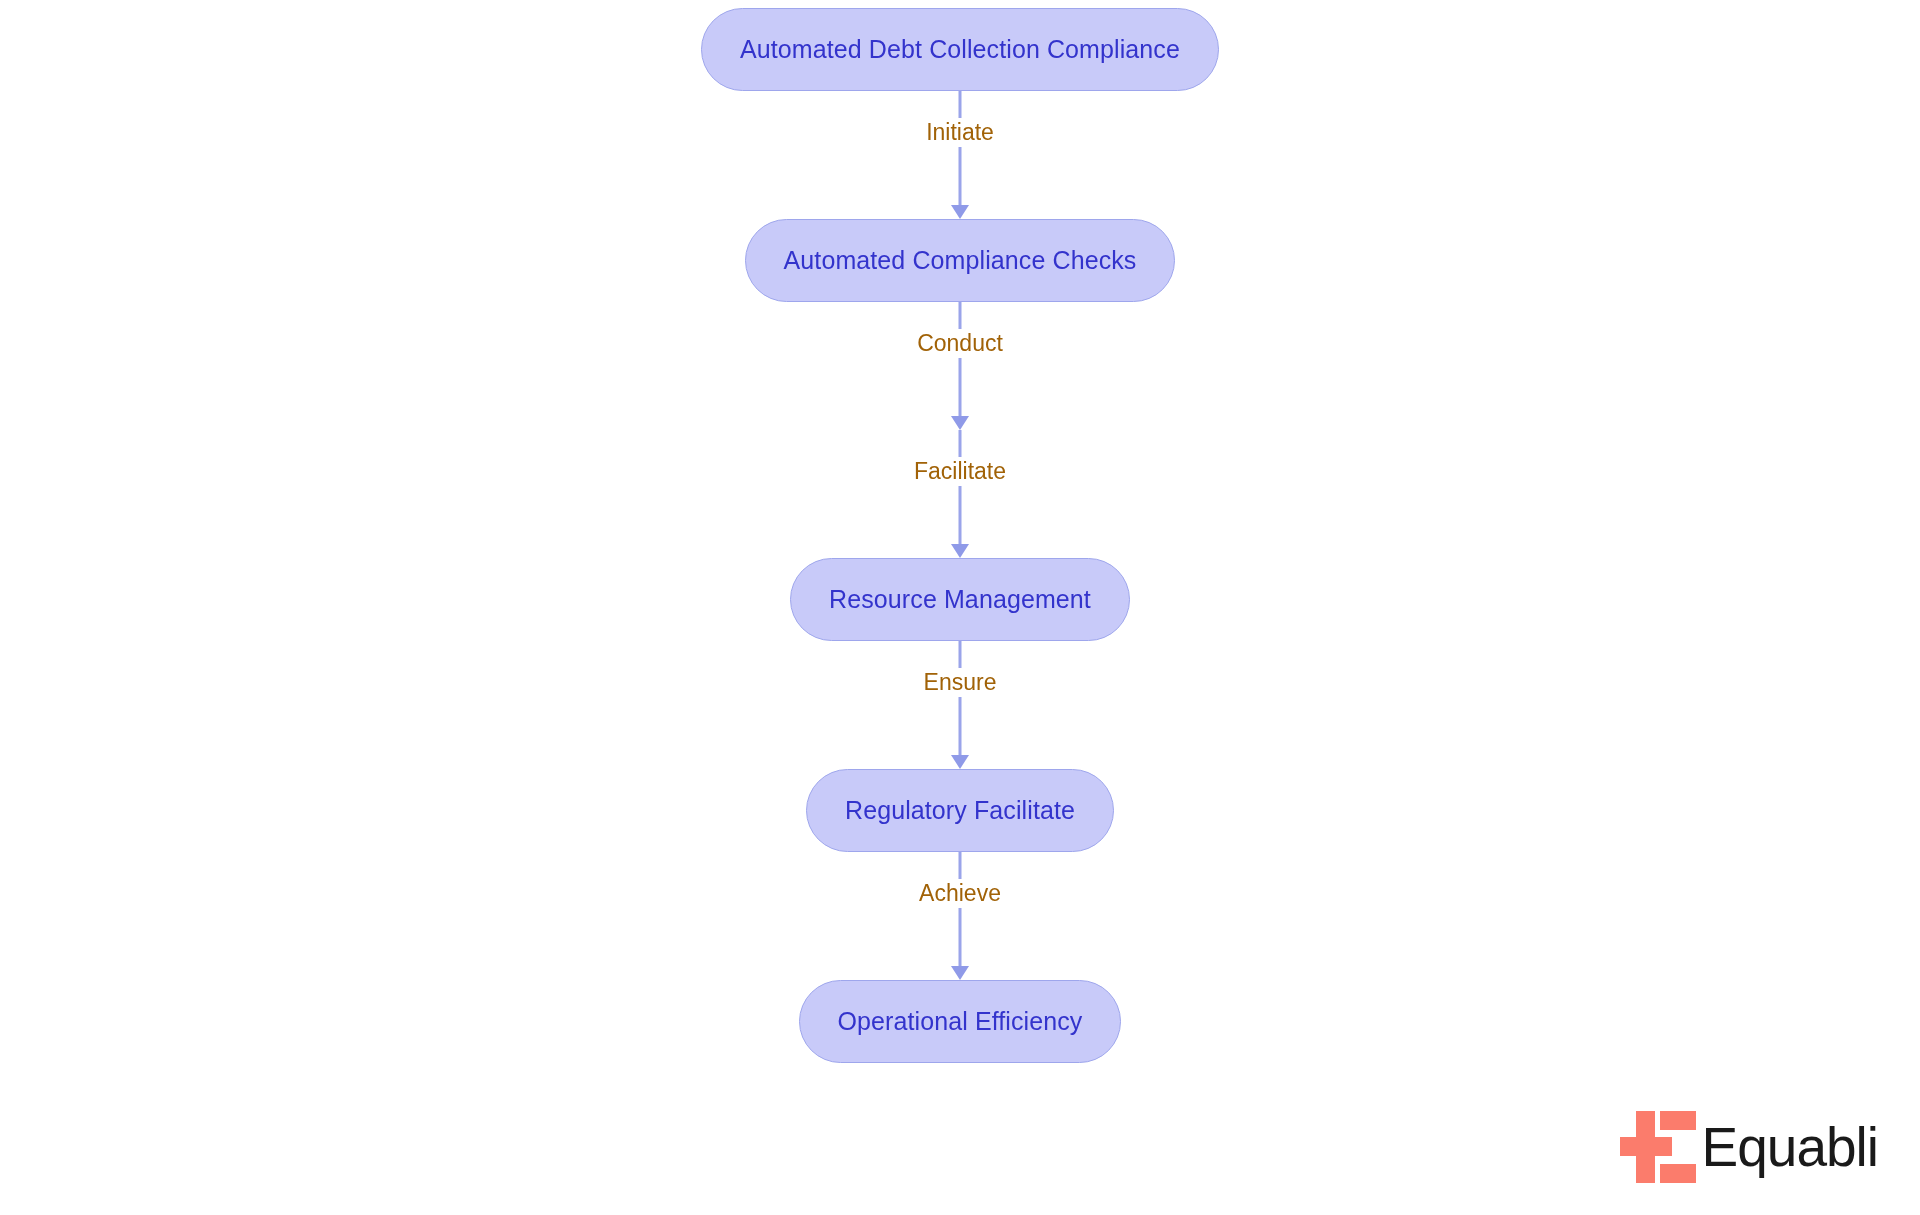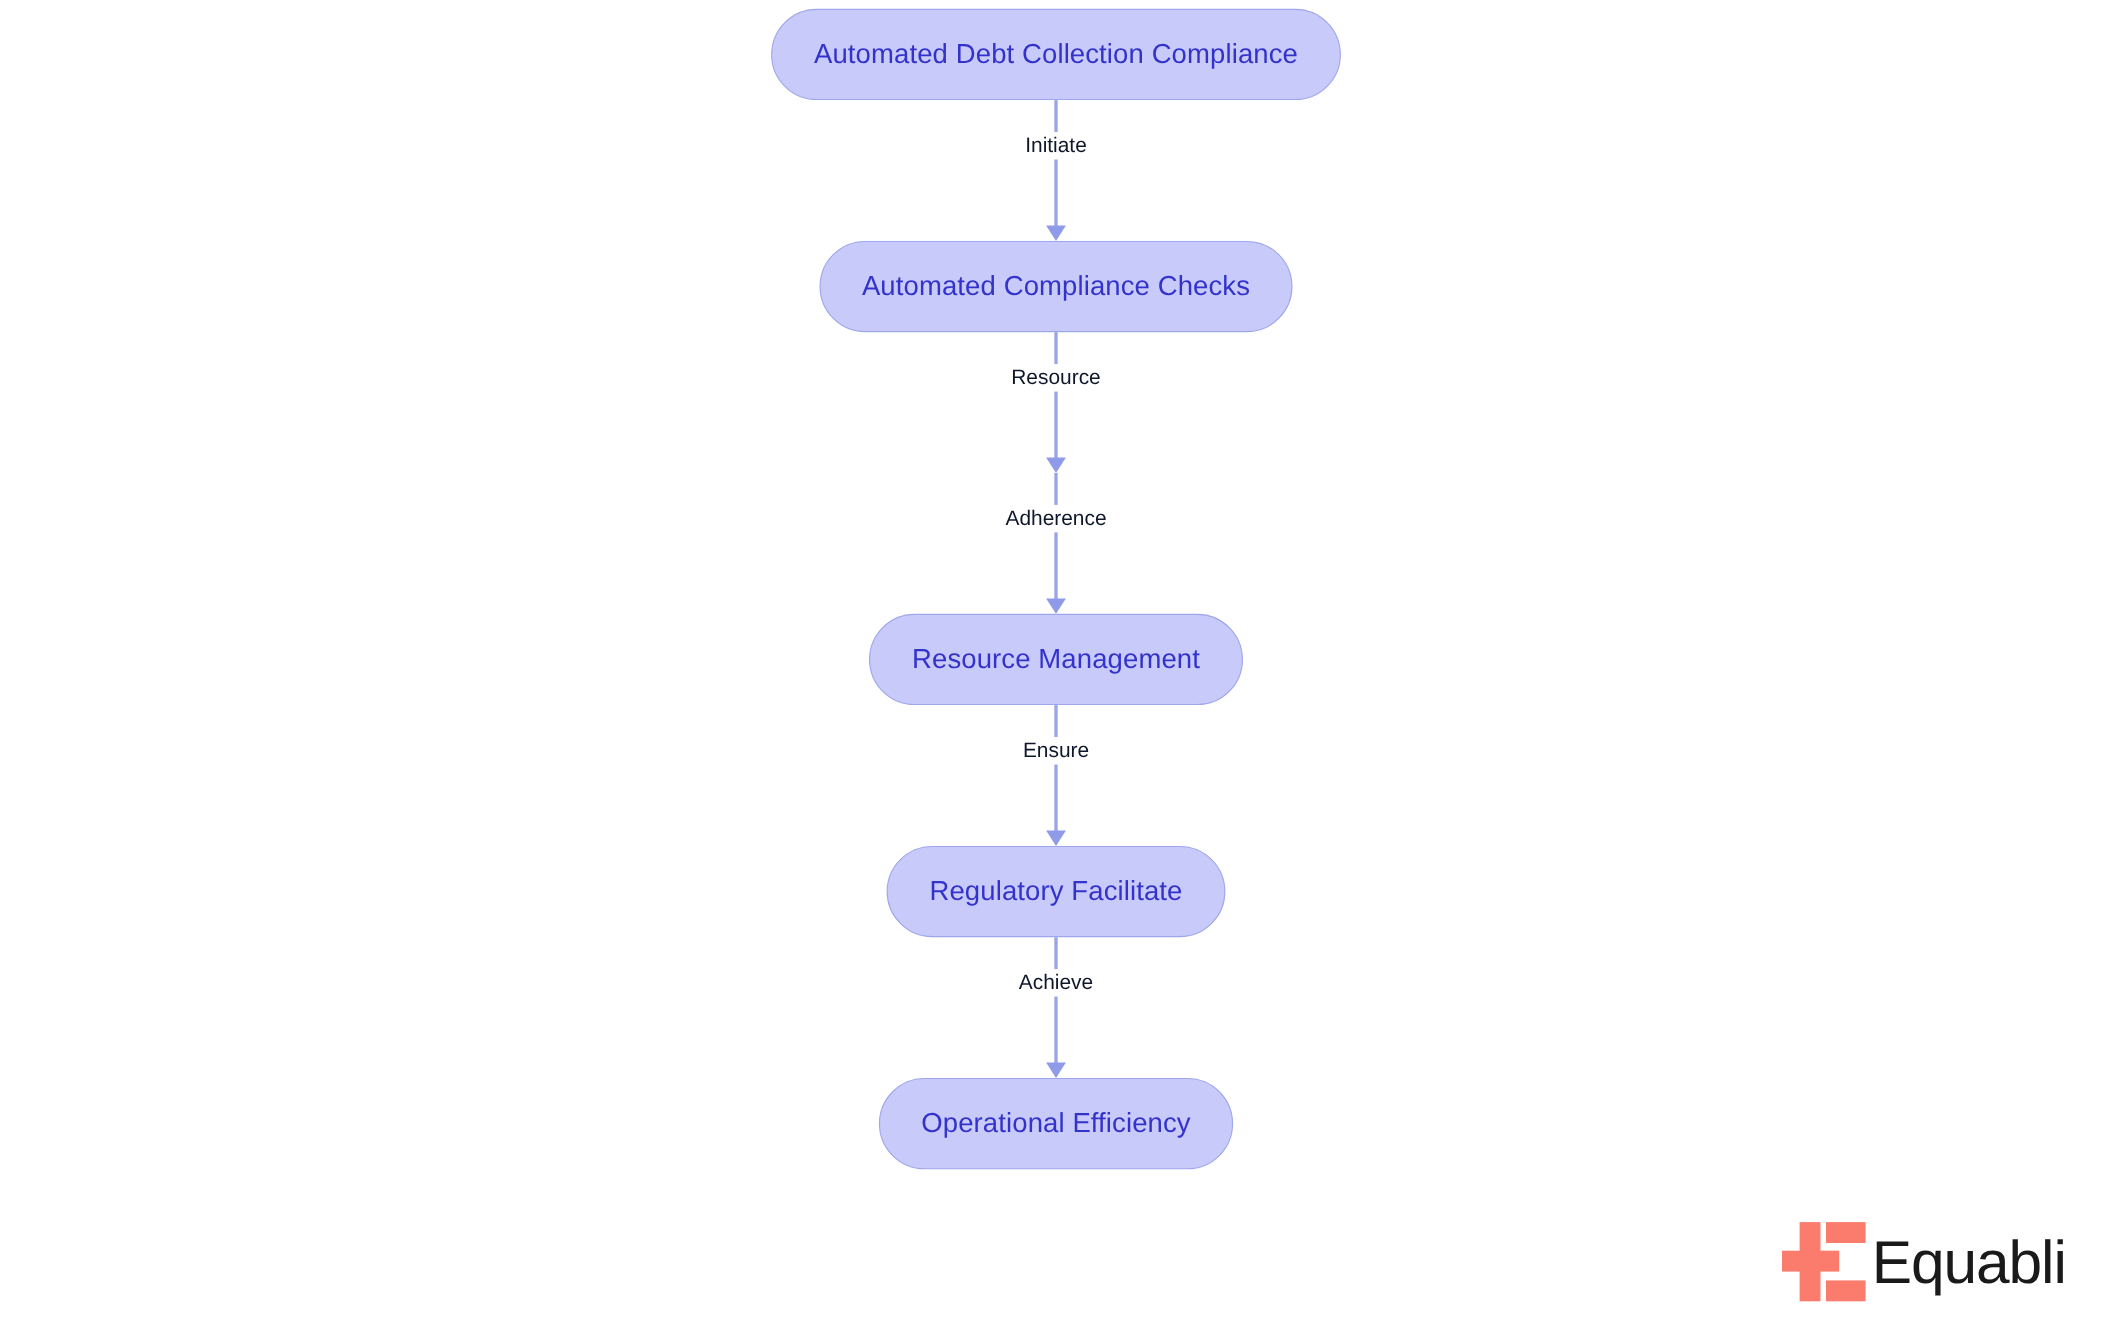--- a/index.html
+++ b/index.html
@@ -81,22 +81,22 @@
     width: 0;
     height: 0;
     border-left: 9px solid transparent;
     border-right: 9px solid transparent;
     border-top: 14px solid #8f9ae8;
   }
   .connector .edge-label {
     position: relative;
     z-index: 2;
     background: #ffffff;
-    color: #0f172a;
-    font-size: 19px;
+    color: #a16207;
+    font-size: 23px;
     line-height: 1;
     padding: 3px 9px;
     margin-bottom: 46px;
     white-space: nowrap;
   }
 
   
   #brand-logo {
     position: absolute;
     right: 42px;
@@ -145,28 +145,28 @@
       <span class="edge-label">Initiate</span>
     </div>
 
     <div class="node">
       <span class="node-label">Automated Compliance Checks</span>
     </div>
 
     <div class="connector">
       <span class="line"></span>
       <span class="arrow-head"></span>
-      <span class="edge-label">Resource</span>
-    </div>
-
-
-    <div class="connector">
-      <span class="line"></span>
-      <span class="arrow-head"></span>
-      <span class="edge-label">Adherence</span>
+      <span class="edge-label">Conduct</span>
+    </div>
+
+
+    <div class="connector">
+      <span class="line"></span>
+      <span class="arrow-head"></span>
+      <span class="edge-label">Facilitate</span>
     </div>
 
     <div class="node">
       <span class="node-label">Resource Management</span>
     </div>
 
     <div class="connector">
       <span class="line"></span>
       <span class="arrow-head"></span>
       <span class="edge-label">Ensure</span>

